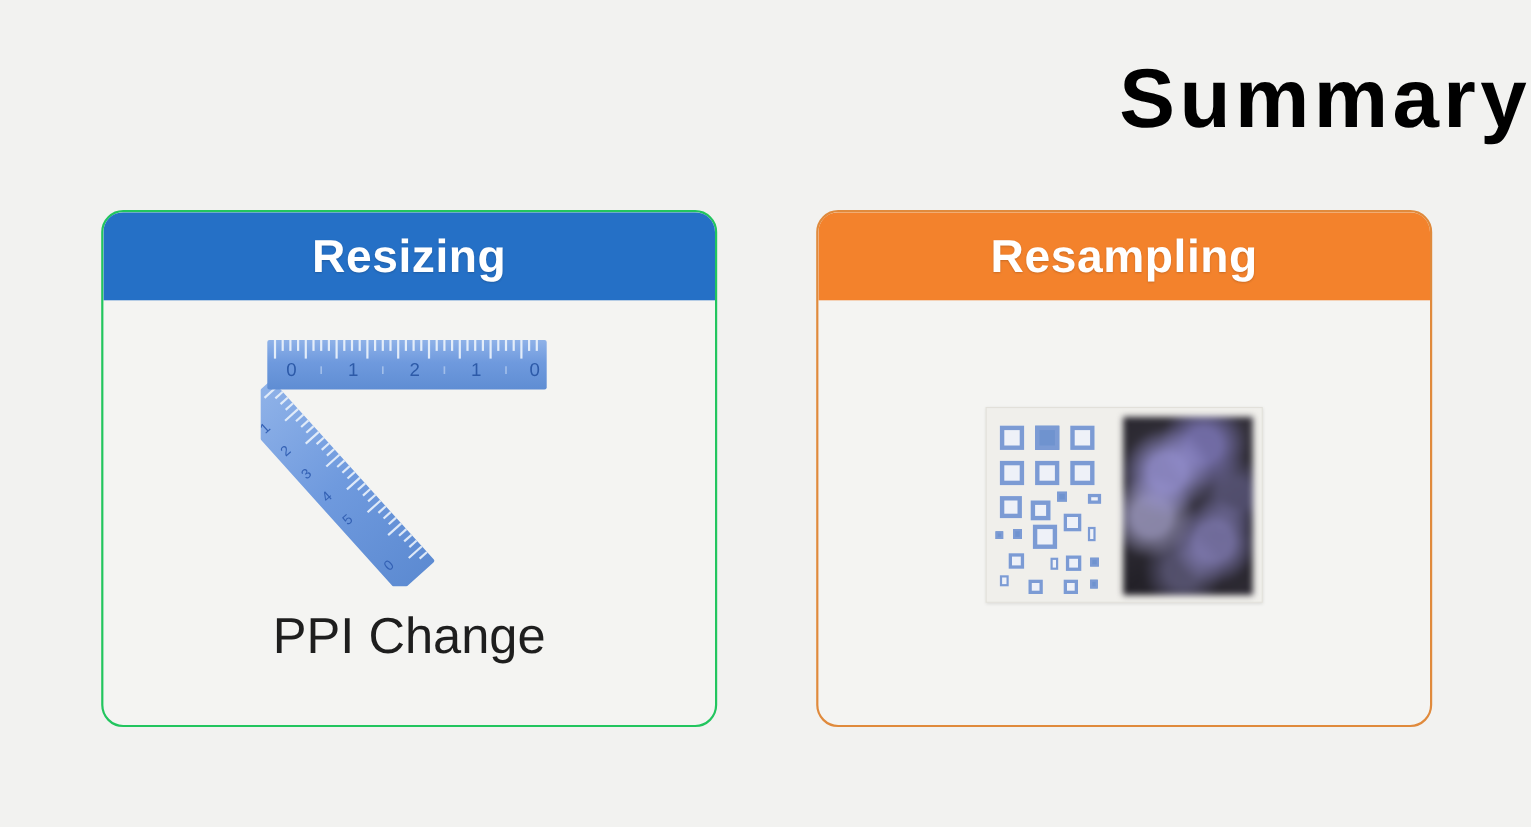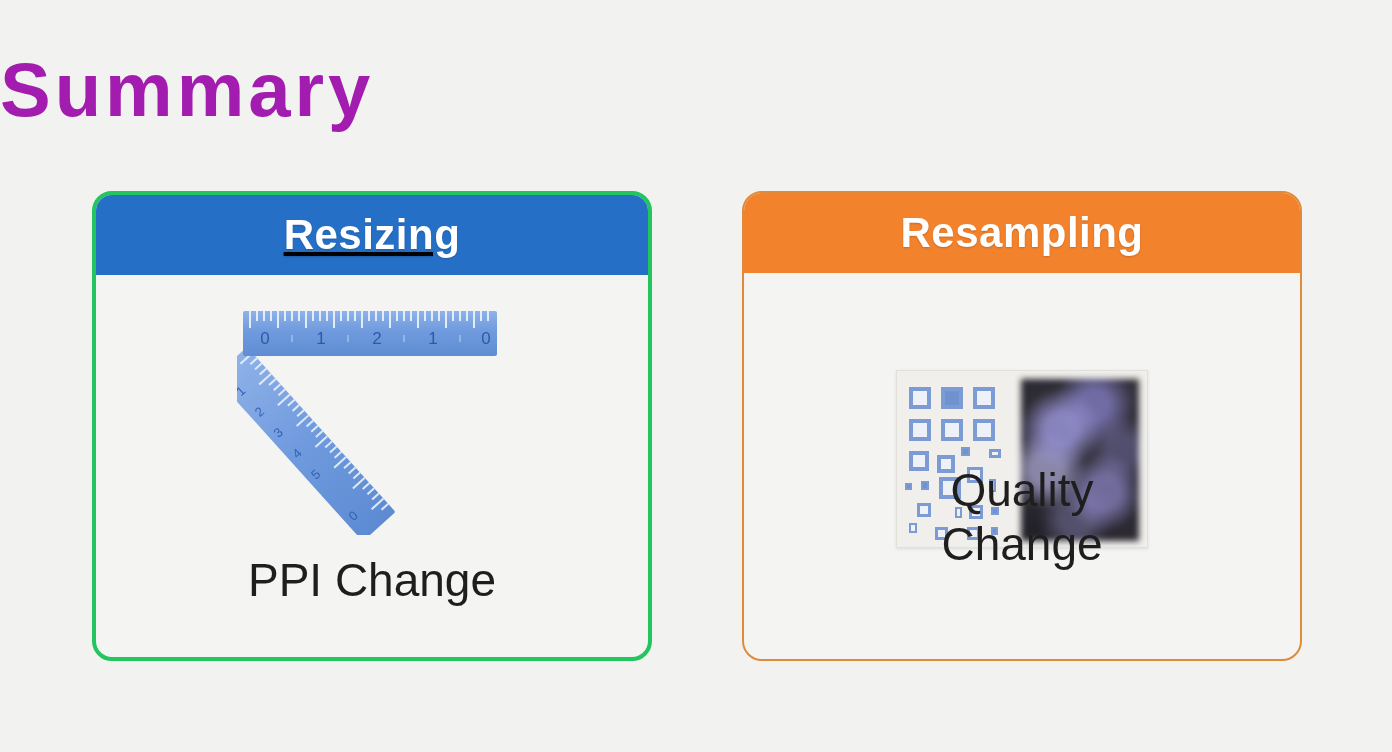--- a/index.html
+++ b/index.html
@@ -14,44 +14,43 @@
     overflow: hidden;
     position: relative;
   }
 
   
   .page-title {
     position: absolute;
     left: 0;
     top: 52px;
     width: 1392px;
-    text-align: left;
+    text-align: right;
     font-size: 76px;
     font-weight: bold;
     letter-spacing: 4px;
-    color: #a21caf;
+    color: #000000;
     line-height: 1;
     white-space: pre;
   }
 
   
   .card {
     position: absolute;
     top: 191px;
     width: 560px;
     height: 470px;
     border-radius: 20px;
     background: #f4f4f2;
     box-sizing: border-box;
     overflow: hidden;
   }
   .card-resizing {
     left: 92px;
-    border: 4px solid #22c55e;
-    text-decoration: underline;
+    border: 2px solid #22c55e;
   }
   .card-resampling {
     left: 742px;
     border: 2px solid #e08a3c;
   }
 
   .card-header {
     height: 80px;
     display: flex;
     align-items: center;
@@ -322,16 +321,14 @@
         <div class="pix" style="left:38px;  top:156px; width:13px; height:13px; border-width:3px;"></div>
         <div class="pix" style="left:70px;  top:156px; width:13px; height:13px; border-width:3px;"></div>
         <div class="pix filled" style="left:94px;  top:156px; width:7px;  height:8px;  border-width:2px;"></div>
       </div>
 
       <div class="photo">
         <div class="photo-inner"></div>
       </div>
     </div>
 
-    <div class="card-caption caption-resampling">Quality
-Change</div>
   </div>
 </div>
 
 </body></html>

